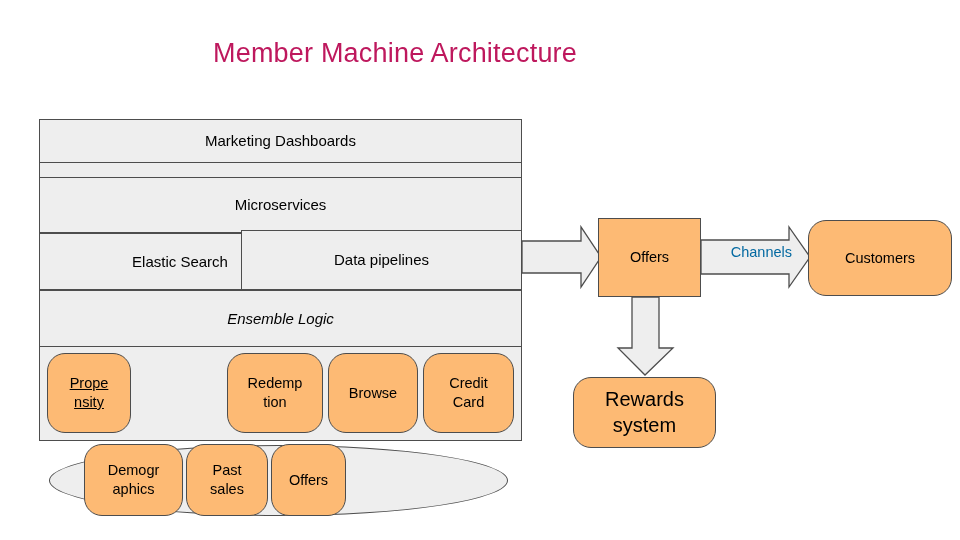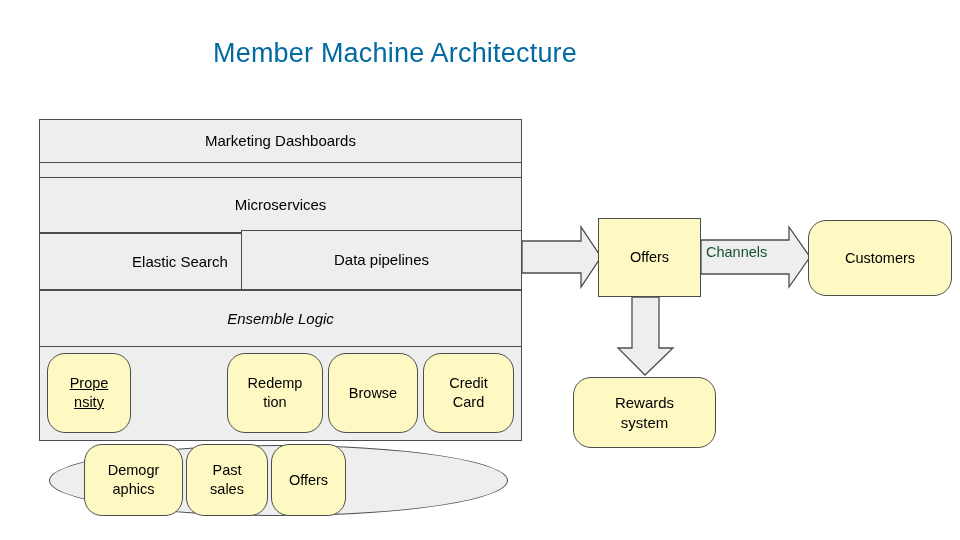--- a/index.html
+++ b/index.html
@@ -25,28 +25,28 @@
 
   .abs { position: absolute; box-sizing: border-box; }
 
   
   .title {
     left: 0;
     top: 38px;
     width: 790px;
     text-align: center;
     font-size: 27px;
-    color: #0369a1;
+    color: #be185d;
     letter-spacing: 0.2px;
     white-space: nowrap;
   }
 
   
   .node {
-    background: #fef9c3;
+    background: #fdba74;
     border: 1.3px solid #4d4d4d;
     display: flex;
     align-items: center;
     justify-content: center;
     text-align: center;
     font-size: 14.5px;
     line-height: 1.28;
     color: #000;
   }
   .node.rounded { border-radius: 18px; }
@@ -95,43 +95,43 @@
     font-size: 14.5px;
   }
   #customers-node {
     left: 808px; top: 220px;
     width: 144px; height: 76px;
     font-size: 14.5px;
   }
   #rewards-node {
     left: 573px; top: 377px;
     width: 143px; height: 71px;
-    font-size: 15px;
+    font-size: 20px;
   }
 
   
   #arrows {
     position: absolute;
     left: 0; top: 0;
     width: 960px; height: 540px;
     pointer-events: none;
   }
   .blockarrow {
     fill: #eeeeee;
     stroke: #4d4d4d;
     stroke-width: 1.3;
   }
 
   .channels-label {
     left: 706px;
     top: 244px;
     width: 86px;
-    text-align: left;
-    font-size: 14.5px;
-    color: #14532d;
+    text-align: right;
+    font-size: 14.5px;
+    color: #0369a1;
     white-space: nowrap;
   }
 
   .two-line { white-space: pre-line; }
 </style>
 </head>
 <body>
 
 <div id="canvas">
 

